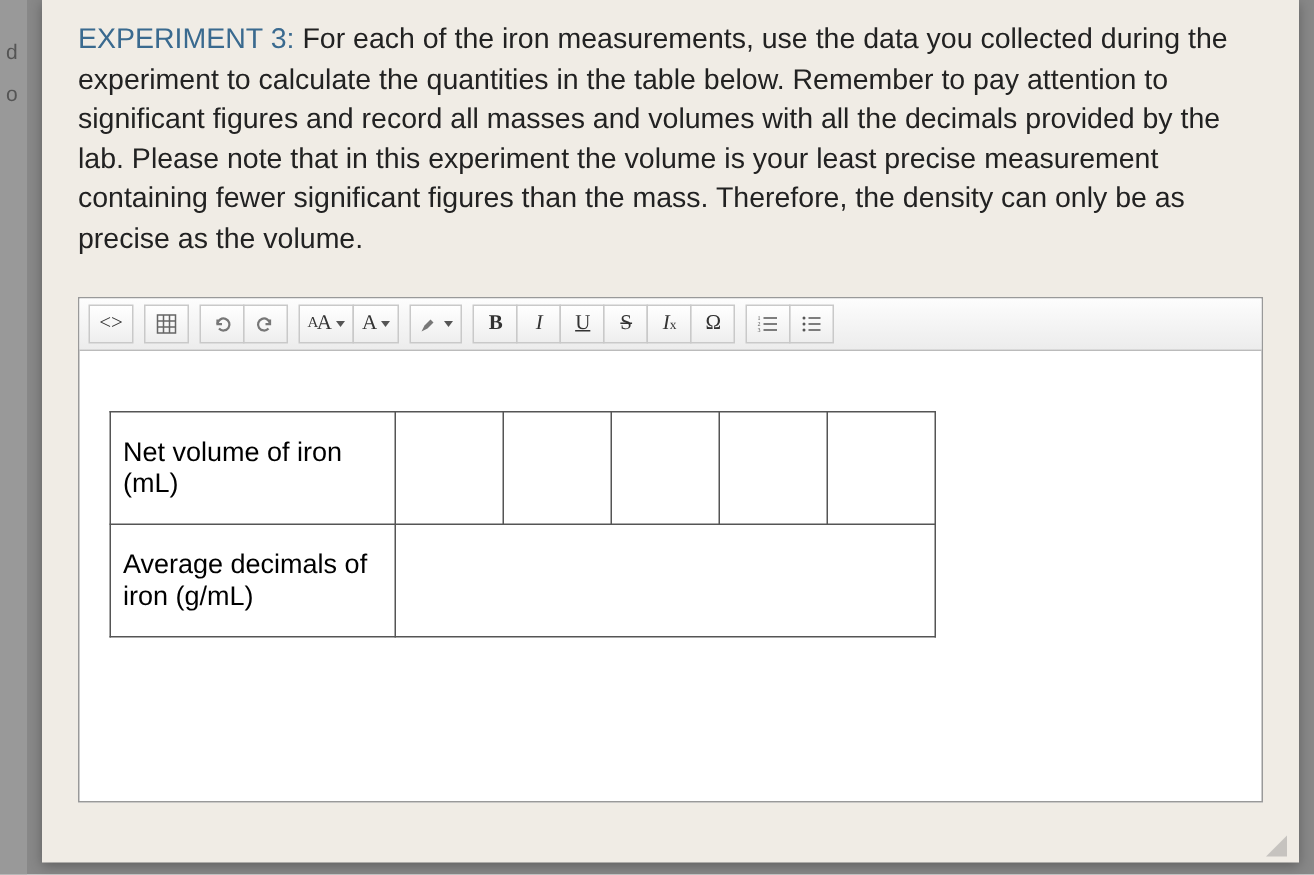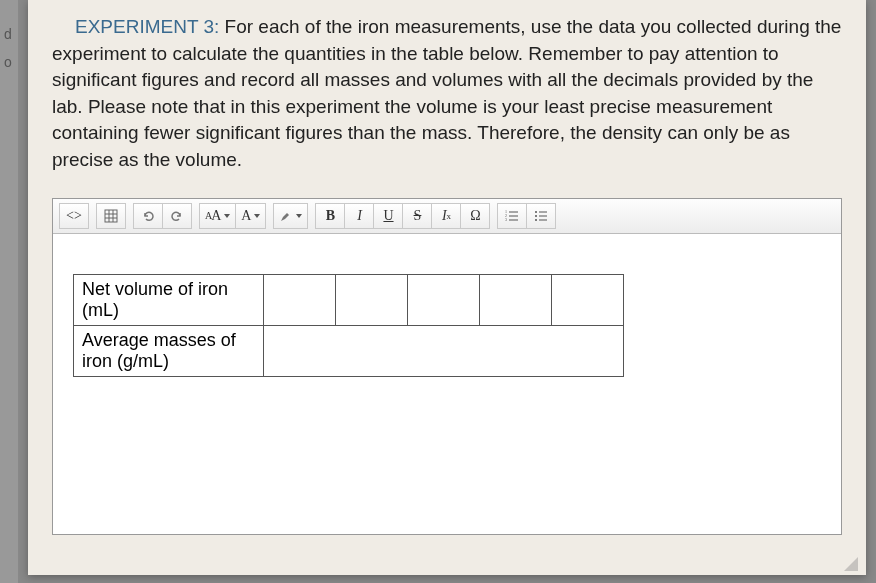--- a/index.html
+++ b/index.html
@@ -31,21 +31,21 @@
     height: 575px;
     background: #f0ece5;
     padding: 14px 24px 20px 24px;
     box-shadow: 0 2px 8px rgba(0,0,0,0.3);
   }
   .instructions {
     font-size: 19px;
     line-height: 1.4;
     color: #222;
   }
-  .instructions .title-run { color: #3a6a8f; margin-left: 23px; }
+  .instructions .title-run { color: #3a6a8f; }
   .editor-wrap {
     margin-top: 24px;
     border: 1px solid #999;
     background: #fff;
   }
   .toolbar {
     background: linear-gradient(#fdfdfd, #ececec);
     border-bottom: 1px solid #bbb;
     padding: 4px 6px;
     display: flex;
@@ -80,21 +80,21 @@
   .editor-body {
     min-height: 300px;
     padding: 40px 20px 40px 20px;
   }
   table.data {
     border-collapse: collapse;
     font-size: 18px;
   }
   table.data td {
     border: 1px solid #555;
-    padding: 4px 8px;
+    padding: 16px 8px;
     vertical-align: top;
     height: 48px;
   }
   table.data td.lbl { width: 190px; }
   table.data td.c { width: 72px; }
   .corner {
     position: absolute;
     right: 8px;
     bottom: 4px;
     width: 0; height: 0;
@@ -210,21 +210,21 @@
         <tbody>
             <tr>
           <td class="lbl">Net volume of iron (mL)</td>
           <td class="c"></td>
           <td class="c"></td>
           <td class="c"></td>
           <td class="c"></td>
           <td class="c"></td>
         </tr>
         <tr>
-          <td class="lbl">Average masses of iron (g/mL)</td>
+          <td class="lbl">Average decimals of iron (g/mL)</td>
           <td class="c" colspan="5"></td>
         </tr>
       </tbody>
         </table>
     </div>
   </div>
 
   <div class="corner"></div>
 </div>
 

